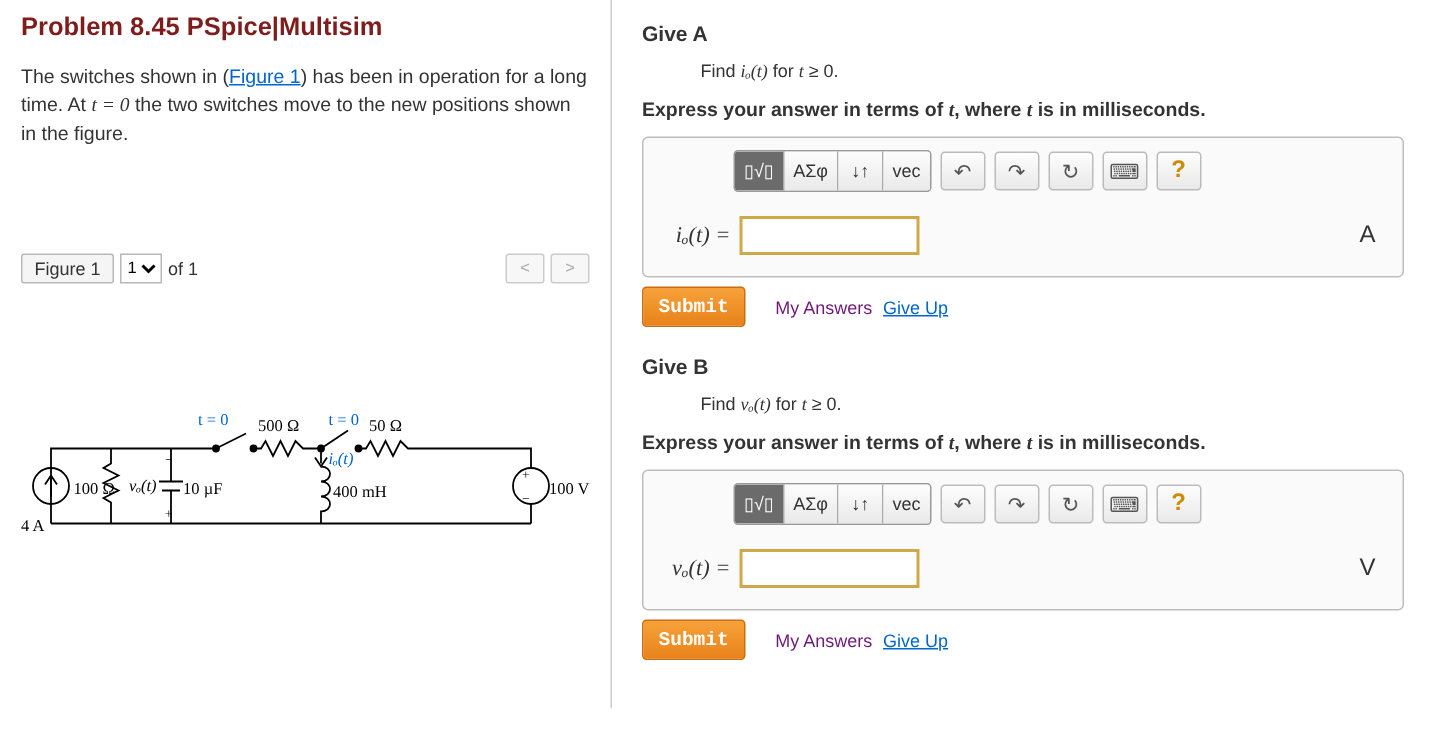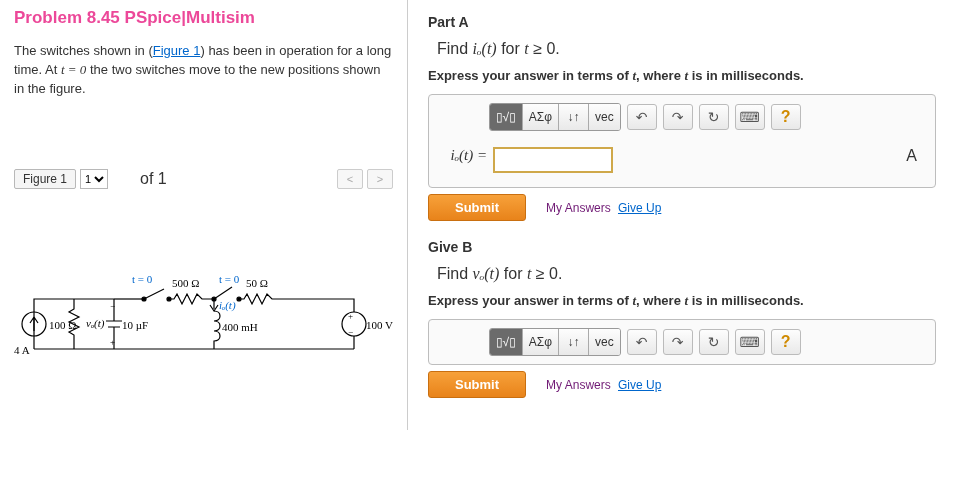--- a/index.html
+++ b/index.html
@@ -1,45 +1,45 @@
 <!DOCTYPE html>
 <html><head>
 <meta charset="utf-8">
 <style>
   * { box-sizing: border-box; margin: 0; padding: 0; }
   body { font-family: Arial, Helvetica, sans-serif; font-size: 13px; color: #333; background: #fff; width: 956px; }
   .wrap { display: flex; }
   .left { width: 408px; border-right: 1px solid #ccc; padding: 8px 14px 14px 14px; }
   .right { flex: 1; padding: 8px 20px 14px 20px; }
-  .title { font-size: 17px; font-weight: bold; color: #ec4899; margin-bottom: 14px; }
+  .title { font-size: 17px; font-weight: bold; color: #7f1d1d; margin-bottom: 14px; }
   .desc { font-size: 13px; line-height: 1.45; color: #333; margin-bottom: 70px; }
   .desc .link { color: #0066cc; text-decoration: underline; }
   .fig-row { display: flex; align-items: center; gap: 4px; margin-bottom: 50px; }
   .fig-btn { border: 1px solid #b8b8b8; background: #f5f5f5; padding: 2px 8px; font-size: 12px; color: #333; border-radius: 2px; cursor: pointer; }
   .sel { border: 1px solid #b8b8b8; background: #fff; font-size: 11px; height: 20px; width: 28px; }
-  .oftxt { font-size: 16px; margin-left: 28px; }
+  .oftxt { font-size: 12px; }
   .navbtn { border: 1px solid #ccc; background: #f7f7f7; width: 26px; height: 20px; font-size: 11px; color: #aaa; border-radius: 2px; }
   .circuit { border: 0; text-align: center; }
   .part-label { font-weight: bold; font-size: 14px; margin: 6px 0 10px 0; }
-  .prompt { margin-left: 9px; font-size: 16px; margin-bottom: 10px; }
+  .prompt { margin-left: 39px; font-size: 12px; margin-bottom: 10px; }
   .sub-prompt { font-size: 13px; margin-bottom: 10px; }
   .ans-box { border: 1px solid #bdbdbd; border-radius: 4px; background: #fafafa; padding: 0; margin: 8px 0 6px 0; }
   .toolbar { display: flex; align-items: center; gap: 2px; padding: 8px 8px 8px 60px; }
   .tb-group { display: inline-flex; border: 1px solid #999; border-radius: 3px; overflow: hidden; }
   .tb-btn { background: linear-gradient(#fdfdfd,#e9e9e9); border: none; border-right: 1px solid #aaa; height: 26px; min-width: 30px; font-size: 12px; color: #333; display: inline-flex; align-items: center; justify-content: center; padding: 0 6px; cursor: pointer; }
   .tb-btn:last-child { border-right: none; }
   .tb-btn.active { background: #6b6b6b; color: #fff; }
   .tb-icon { background: linear-gradient(#fdfdfd,#e9e9e9); border: 1px solid #bbb; border-radius: 3px; height: 26px; width: 30px; margin-left: 4px; display: inline-flex; align-items: center; justify-content: center; color: #555; font-size: 14px; cursor: pointer; }
   .tb-help { color: #d08a00; font-weight: bold; font-size: 16px; }
-  .input-row { display: flex; padding: 8px 12px 14px 12px; }
+  .input-row { display: flex; align-items: center; padding: 8px 12px 14px 12px; }
   .eq-label { font-style: italic; font-size: 15px; margin-right: 6px; width: 46px; text-align: right; }
   .ans-input { border: 2px solid #cfa84a; background: #fff; width: 120px; height: 26px; padding: 2px 4px; font-size: 13px; }
   .unit { margin-left: auto; font-size: 16px; padding-right: 6px; }
   .action-row { display: flex; align-items: center; gap: 20px; margin: 6px 0 18px 0; }
-  .submit-btn { background: linear-gradient(#f7a13a,#e8831a); color: #fff; border: 1px solid #c96f10; border-radius: 3px; font-weight: bold; font-size: 13px; padding: 5px 26px; cursor: pointer; }
+  .submit-btn { background: linear-gradient(#f7a13a,#e8831a); color: #fff; border: 1px solid #c96f10; border-radius: 3px; font-weight: bold; font-size: 13px; padding: 5px 10px; cursor: pointer; font-family: Liberation Mono, monospace; }
   .my-ans { color: #701a75; font-size: 12px; }
   .giveup { color: #0066cc; text-decoration: underline; font-size: 12px; }
   .math-i { font-style: italic; font-family: 'Times New Roman', serif; }
   svg text { font-family: 'Times New Roman', serif; }
 </style>
 </head>
 <body>
 
 <div class="wrap">
   <div class="left">
@@ -114,21 +114,21 @@
           <text x="334" y="96" font-size="9">−</text>
           <text x="96" y="70" font-size="9">−</text>
           <text x="96" y="106" font-size="9">+</text>
         </g>
       </svg>
     </div>
   </div>
 
   <div class="right">
 
-    <div class="part-label">Part A</div>
+    <div class="part-label">Give A</div>
     <div class="prompt">
       <span>Find </span><span class="math-i">iₒ(t)</span><span> for <span class="math-i">t</span> ≥ 0.</span>
     </div>
     <div class="sub-prompt">
       <b>Express your answer in terms of <span class="math-i">t</span>, where <span class="math-i">t</span> is in milliseconds.</b>
     </div>
     <div class="ans-box">
       <div class="toolbar">
         <span class="tb-group">
           <button class="tb-btn active">▯√▯</button>
@@ -170,20 +170,25 @@
           <button class="tb-btn">ΑΣφ</button>
           <button class="tb-btn">↓↑</button>
           <button class="tb-btn">vec</button>
         </span>
         <button class="tb-icon">↶</button>
         <button class="tb-icon">↷</button>
         <button class="tb-icon">↻</button>
         <button class="tb-icon">⌨</button>
         <button class="tb-icon tb-help">?</button>
       </div>
+      <div class="input-row">
+        <span class="eq-label math-i">vₒ(t) =</span>
+        <input class="ans-input" type="text" style="">
+        <span class="unit">V</span>
+      </div>
     </div>
     <div class="action-row">
       <button class="submit-btn">Submit</button>
       <span>
         <span class="my-ans">My Answers</span>
         &nbsp;<a href="#" class="giveup">Give Up</a>
       </span>
     </div>
   </div>
 </div>

